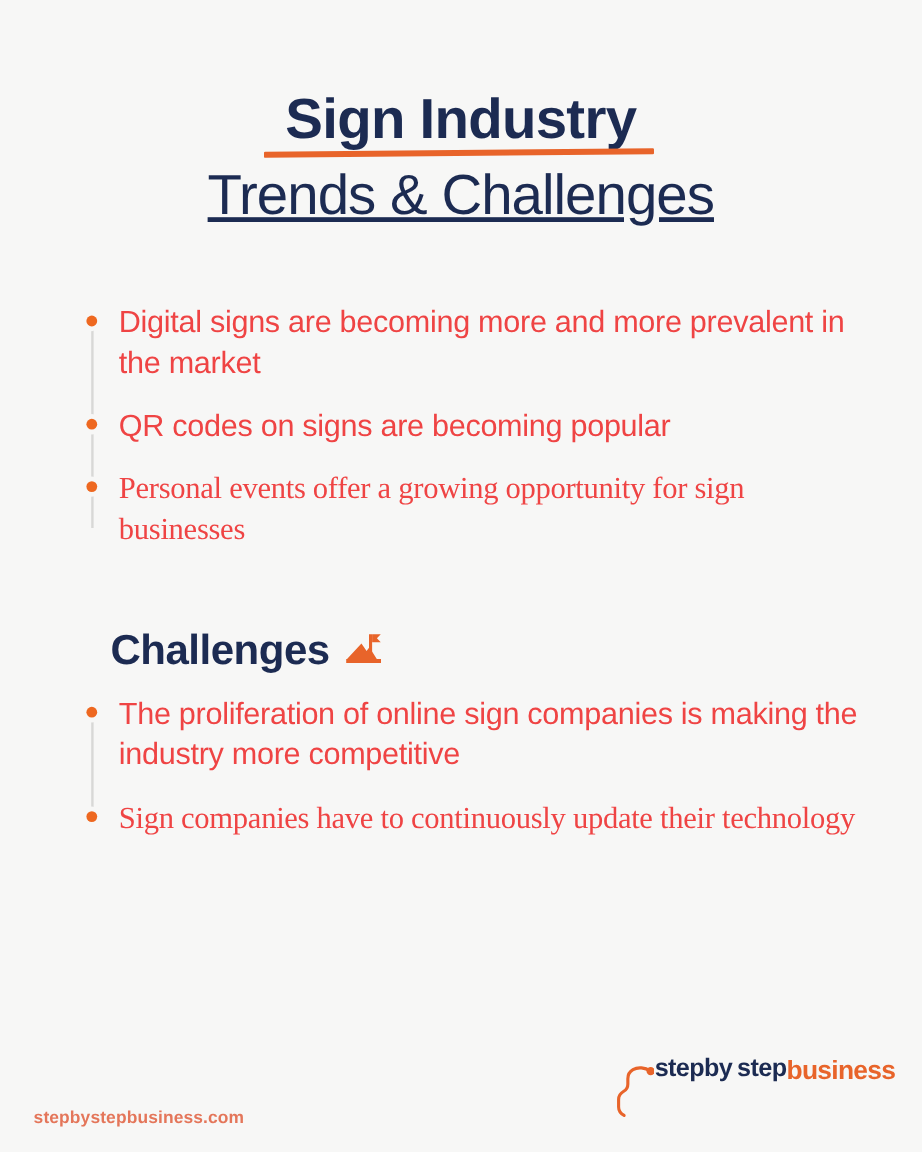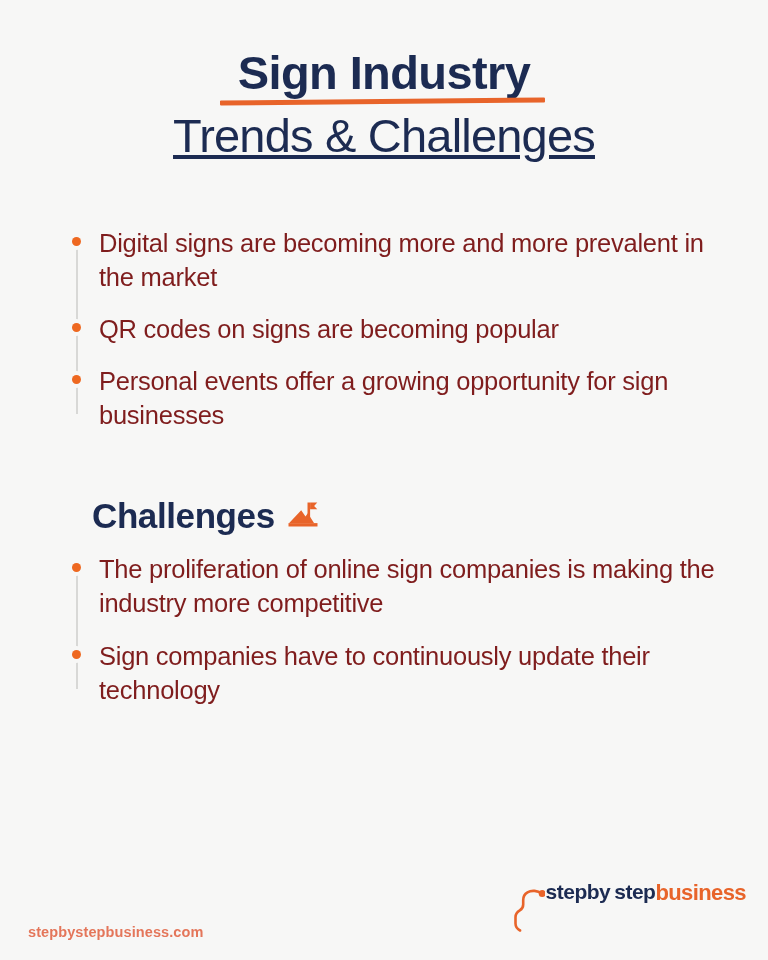--- a/index.html
+++ b/index.html
@@ -12,21 +12,21 @@
   body {
     background:#f7f7f6;
     font-family:"Liberation Sans", sans-serif;
     color:#1c2b52;
     position:relative;
     overflow:hidden;
   }
 
   
   .title-block {
-    padding-top:48px;
+    padding-top:74px;
     text-align:center;
   }
 
   .title-main-wrap {
     display:inline-block;
     position:relative;
   }
 
   .title-main {
     font-size:47px;
@@ -99,41 +99,41 @@
     background:#d8d8d6;
   }
 
   .bullet-item {
     position:relative;
     display:flex;
     align-items:flex-start;
     padding-left:0;
     margin-bottom:18px;
   }
-  .bullet-item:last-child { margin-bottom:0; }
+  .bullet-item:last-child { margin-bottom:0;font-family:Liberation Serif, serif; }
 
   .bullet-dot {
     flex:0 0 auto;
     width:9px;
     height:9px;
     border-radius:50%;
     background:#ee6820;
     margin-left:16px;
     margin-top:11px;
     position:relative;
     z-index:2;
     box-shadow:0 0 0 4px #f7f7f6;
   }
 
   .bullet-text {
     margin-left:18px;
     font-size:25.5px;
     font-weight:400;
     line-height:1.34;
-    color:#7f1d1d;
+    color:#ef4444;
     letter-spacing:-0.25px;
     max-width:640px;
   }
 
   
   .footer-url {
     position:absolute;
     left:28px;
     bottom:20px;
     font-size:14.5px;

